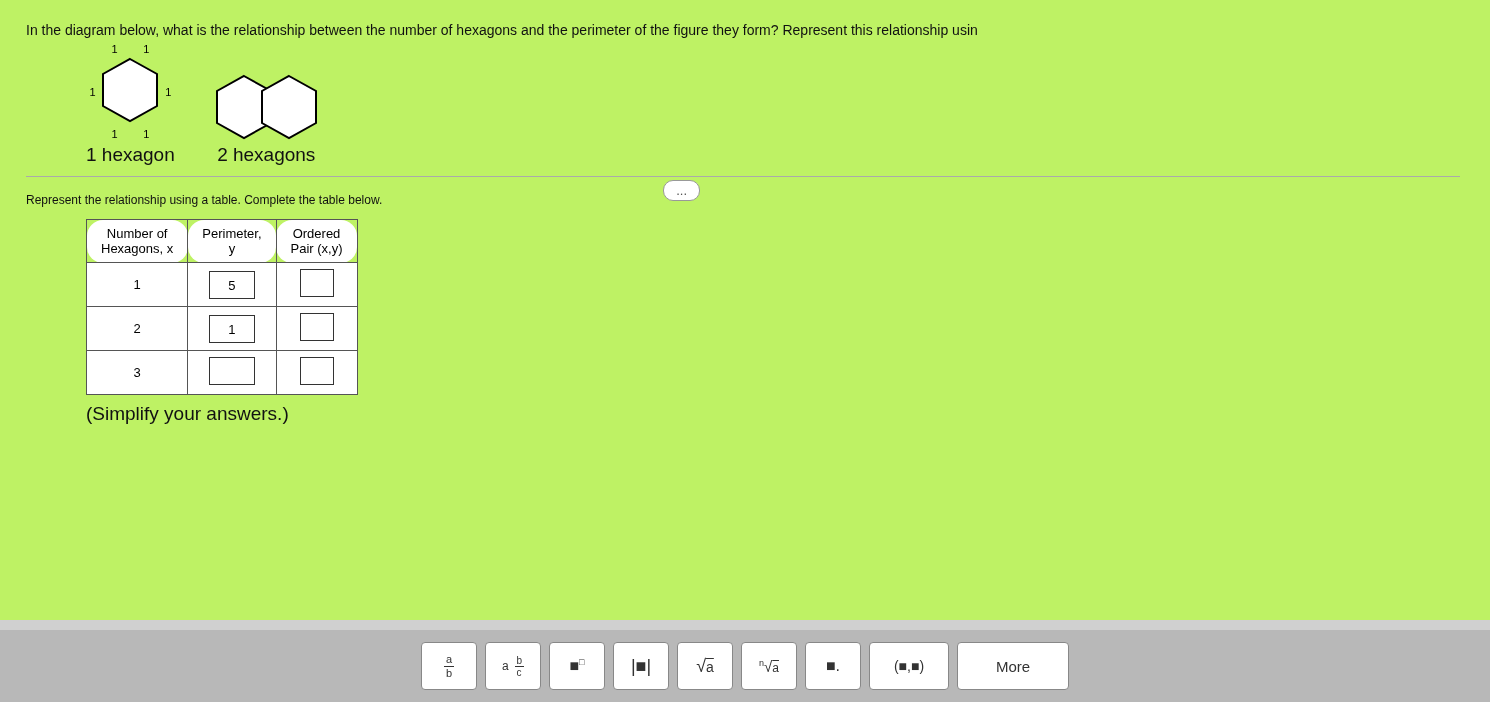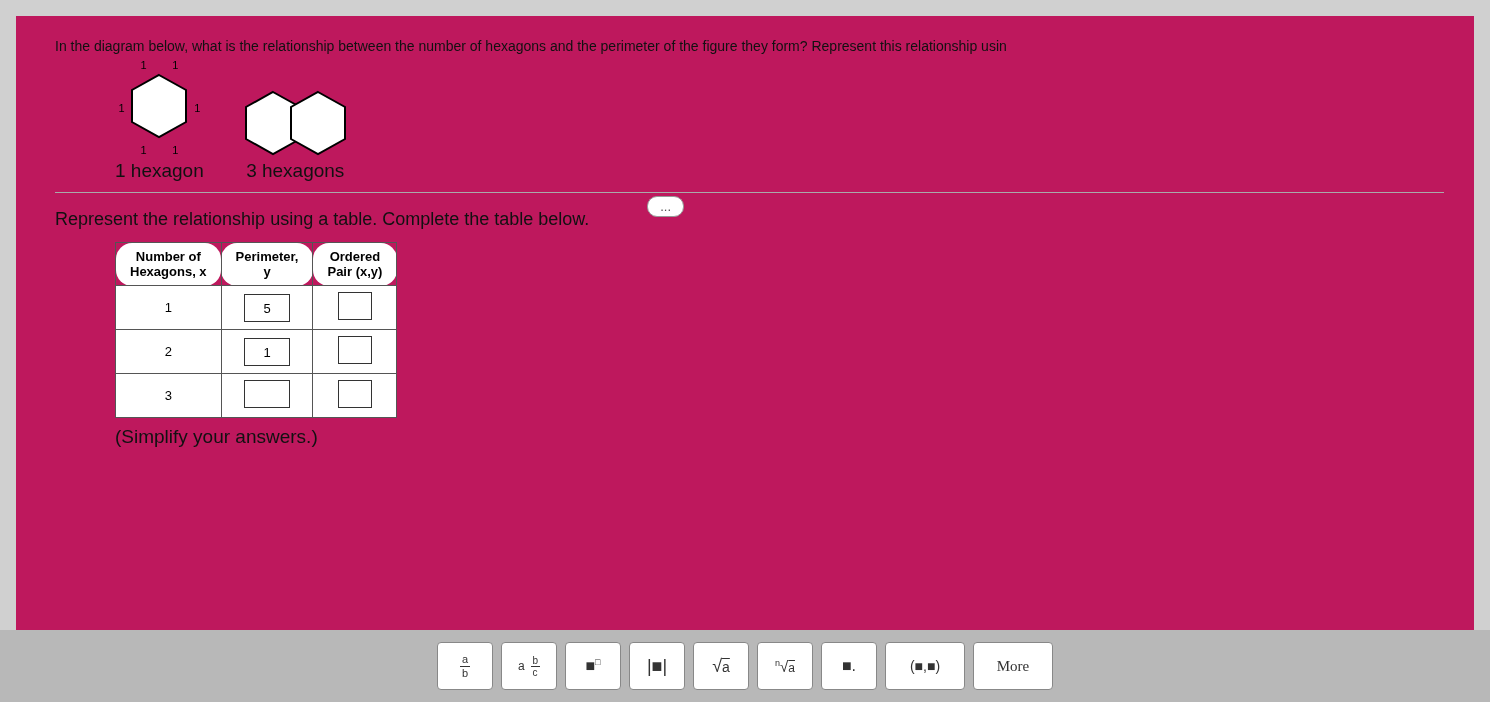--- a/index.html
+++ b/index.html
@@ -7,23 +7,23 @@
       font-family: Arial, sans-serif;
       font-size: 14px;
       background: #d0d0d0;
       width: 1490px;
       height: 702px;
       overflow: hidden;
       position: relative;
     }
 
     .main-content {
-      background: #be185d;
-      margin: 16px;
-      padding: 20px 30px 20px 39px;
+      background: #bef264;
+      margin: 0;
+      padding: 20px 30px 20px 26px;
       min-height: 620px;
       position: relative;
     }
 
     .question-text {
       font-size: 14px;
       line-height: 1.5;
       color: #111;
       margin-bottom: 16px;
       max-width: 1400px;
@@ -61,41 +61,41 @@
       top: 10px;
       border: 1px solid #999;
       border-radius: 10px;
       padding: 2px 12px;
       font-size: 13px;
       background: white;
       color: #555;
     }
 
     .represent-text {
-      font-size: 18px;
+      font-size: 12px;
       margin-bottom: 12px;
       color: #111;
     }
 
     .data-table {
       border-collapse: collapse;
       margin-left: 60px;
       margin-bottom: 8px;
     }
 
     .data-table th, .data-table td {
       border: 1px solid #555;
       padding: 6px 14px;
       text-align: center;
       font-size: 13px;
       min-width: 80px;
     }
 
     .data-table th {
-      font-weight: bold;
+      font-weight: normal;
       background: white;
       border-radius: 16px;
     }
 
     .data-table td {
       background: white;
     }
 
     .input-box {
       border: 1.5px solid #333;
@@ -166,29 +166,28 @@
       justify-content: center;
       font-size: 14px;
       cursor: pointer;
       color: #333;
     }
 
     .more-btn {
       background: white;
       border: 1px solid #888;
       border-radius: 4px;
-      width: 80px;
+      width: 112px;
       height: 48px;
       display: flex;
       align-items: center;
       justify-content: center;
       font-size: 15px;
       cursor: pointer;
       color: #333;
-      font-family: Liberation Serif, serif;
     }
 
     .toolbar-fraction {
       font-size: 14px;
       display: flex;
       flex-direction: column;
       align-items: center;
       line-height: 1.1;
     }
 
@@ -242,21 +241,21 @@
 
     <div class="hex-group">
       <div class="hex-connected">
         <svg width="58" height="66" viewBox="0 0 58 66">
           <polygon points="29,2 56,17 56,49 29,64 2,49 2,17" fill="white" stroke="black" stroke-width="2"></polygon>
         </svg>
         <svg width="58" height="66" viewBox="0 0 58 66" style="margin-left:-13px;">
           <polygon points="29,2 56,17 56,49 29,64 2,49 2,17" fill="white" stroke="black" stroke-width="2"></polygon>
         </svg>
       </div>
-      <span class="hex-label">3 hexagons</span>
+      <span class="hex-label">2 hexagons</span>
     </div>
 
 
   </div>
 
   <div style="position:absolute; right:340px; top:170px;">
     <div class="more-button-area">...</div>
   </div>
 
   <hr class="divider">

